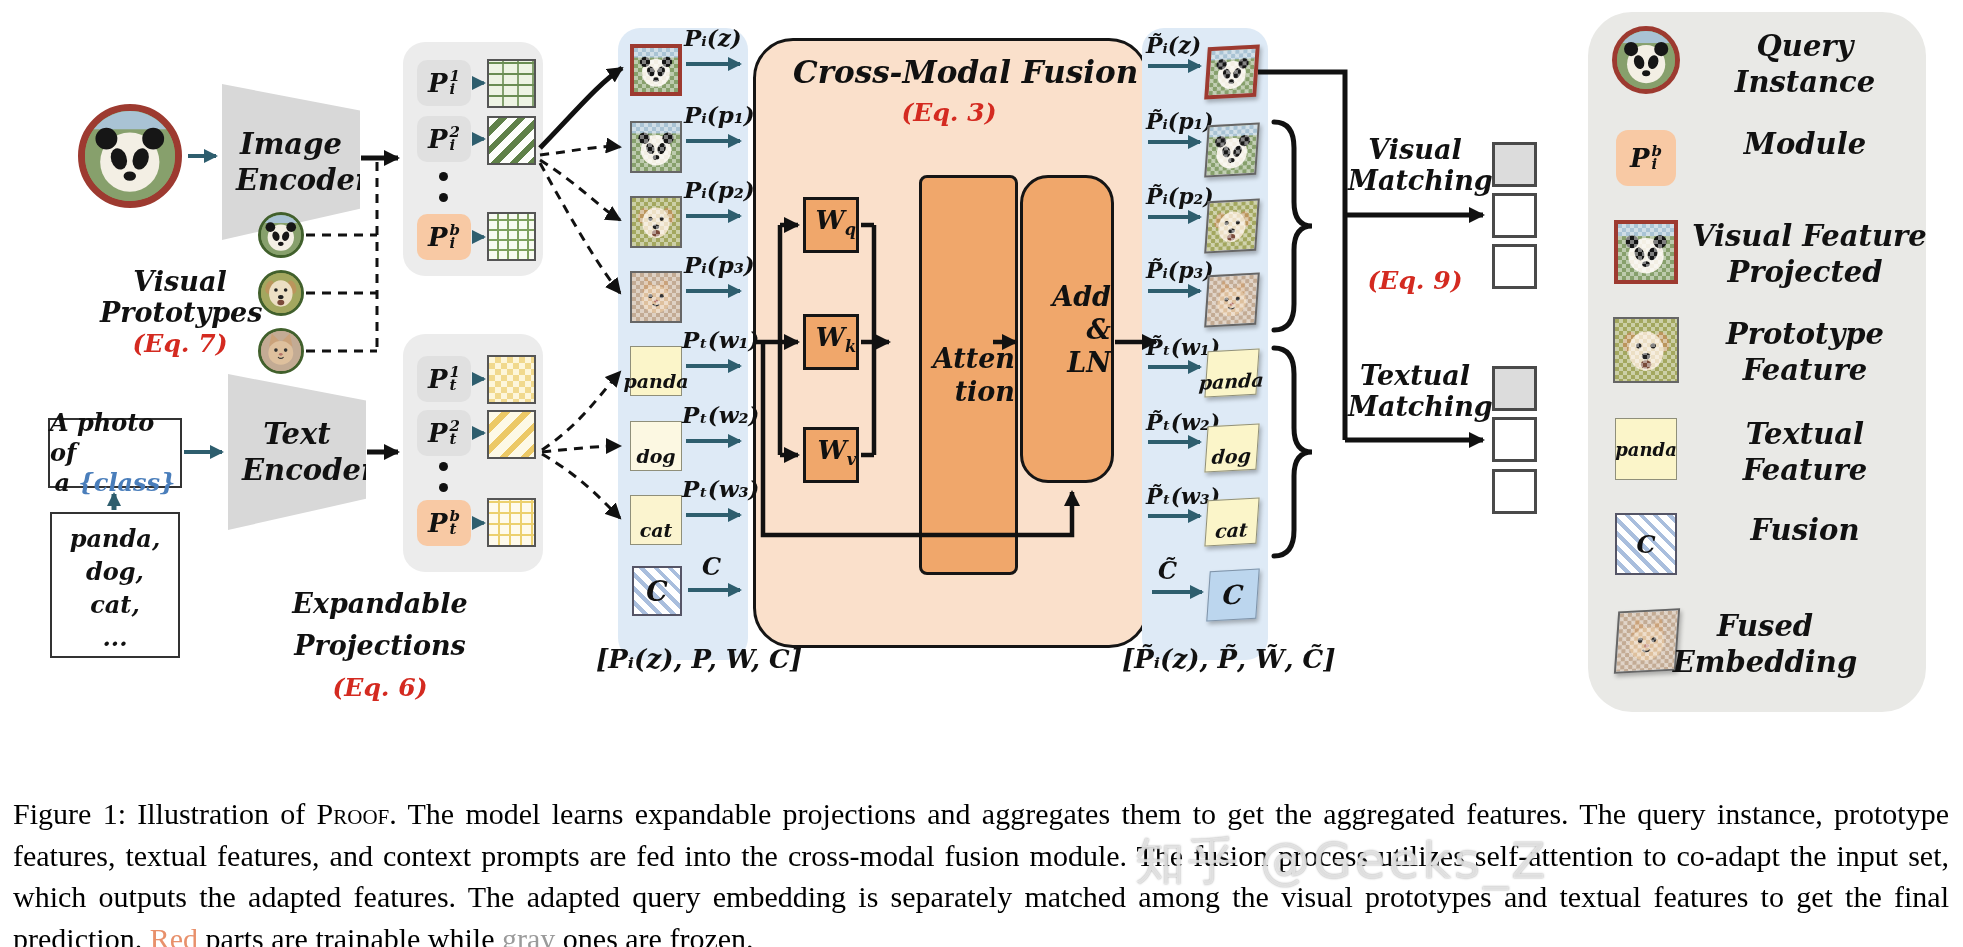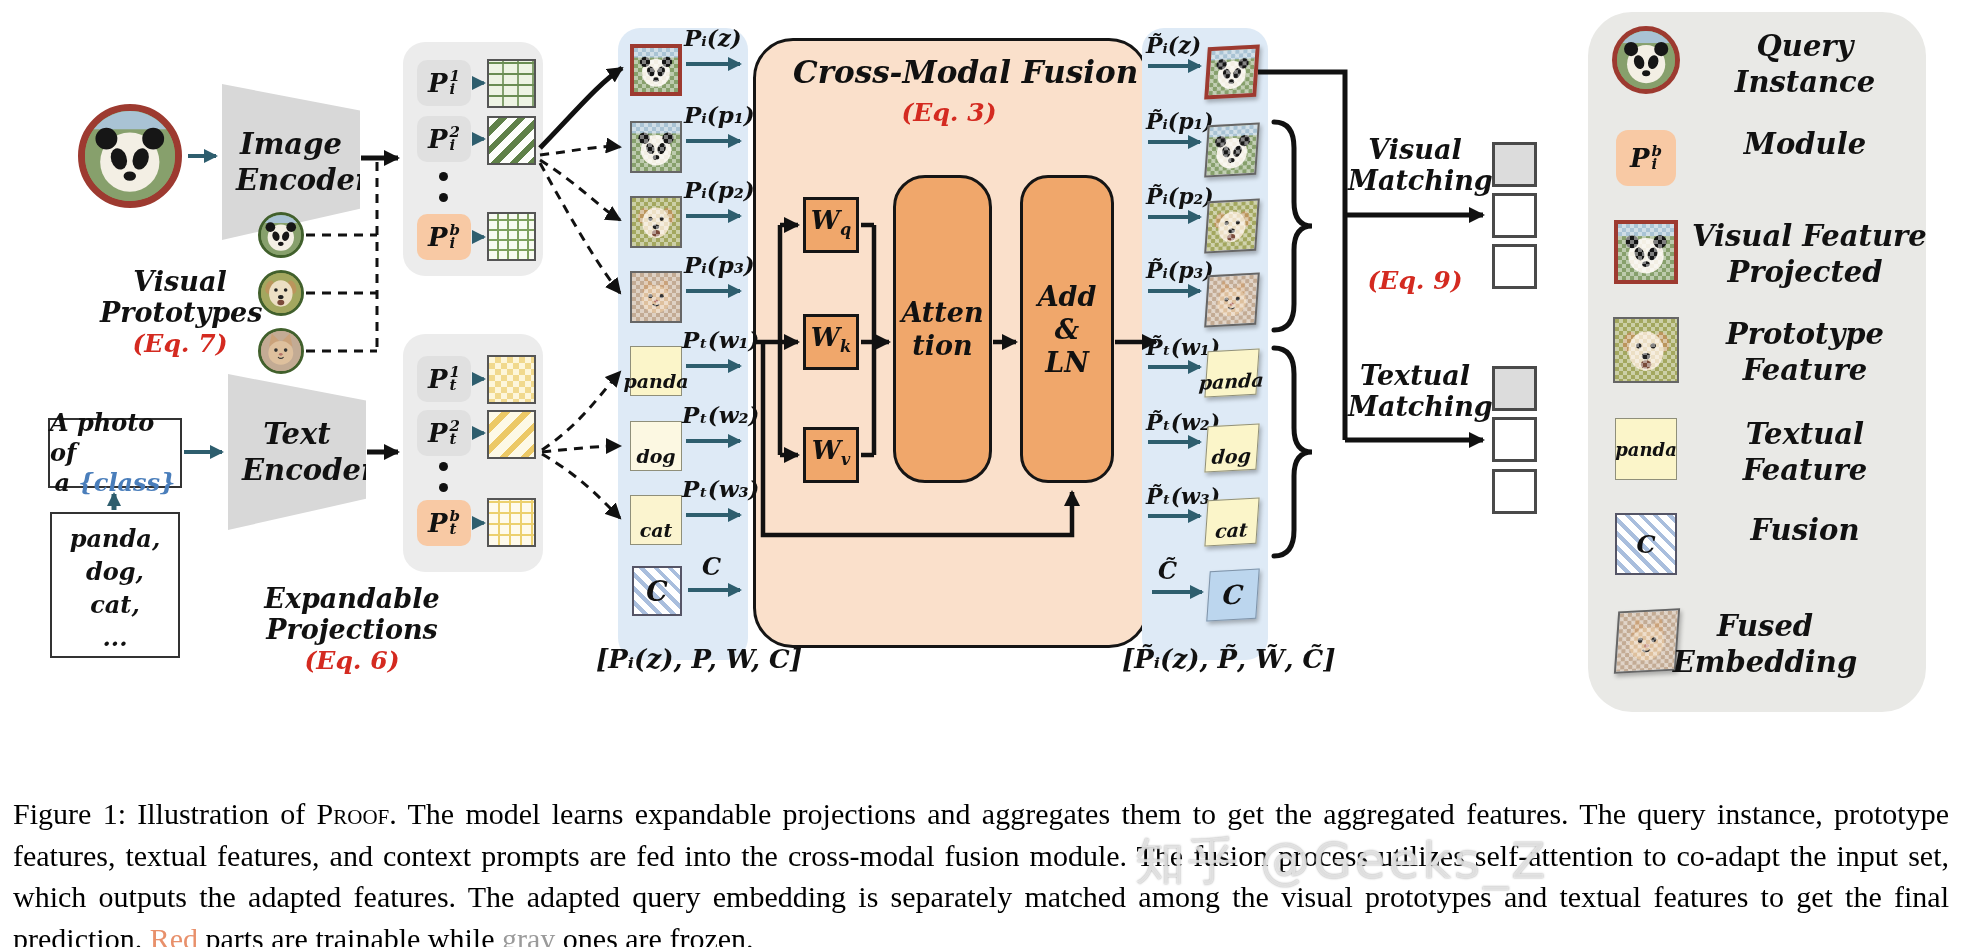--- a/index.html
+++ b/index.html
@@ -42,21 +42,21 @@
      background-size:12px 12px;background-position:0 0,6px 6px}
   .tex-diag-y{background:repeating-linear-gradient(135deg,#fdf9e6 0 9px,#ecc966 9px 15px)}
   .tex-grid-y{background-color:#fefaec;background-image:
      repeating-linear-gradient(0deg,transparent 0 9px,#ecd06e 9px 11px),
      repeating-linear-gradient(90deg,transparent 0 9px,#ecd06e 9px 11px)}
   .tex-hatch-b{background:repeating-linear-gradient(45deg,#ffffff 0 6px,#a9bedd 6px 10px)}
   .sticky{position:absolute;background:#FBF5C9;border:1px solid #8f8f7a;box-sizing:border-box;
           display:flex;align-items:flex-end;justify-content:center;font-style:italic;font-weight:bold;font-size:19px;
           padding-bottom:3px}
   .fuse-inner{position:absolute;background:#F0A76B;border:3px solid #151515;box-sizing:border-box;
-          display:flex;flex-direction:column;align-items:center;justify-content:center;
+          display:flex;flex-direction:column;align-items:flex-end;justify-content:center;
           font-weight:bold;font-style:italic;font-size:27px;line-height:33px}
   .sq{position:absolute;width:45px;height:45px;border:3px solid #4a4a4a;box-sizing:border-box;background:#fff}
   .sq.gray{background:#DCDCDC}
   .circ{position:absolute;border-radius:50%;overflow:hidden;box-sizing:border-box}
   .circ svg{position:absolute;left:-2%;top:-2%;width:104%;height:104%}
   .dotcol{position:absolute;display:flex;flex-direction:column;gap:12px}
   .dot{width:9px;height:9px;border-radius:50%;background:#111}
   .caption{position:absolute;left:13px;top:793px;width:1936px;font-family:"Liberation Serif",serif;
            font-size:30px;line-height:41.5px;text-align:justify;color:#000}
   .sc{font-variant:small-caps}
@@ -215,21 +215,21 @@
     <span class="mbase">P</span>
     <span class="ss">
         <span>b</span>
         <span>t</span>
       </span>
   </div>
   <div class="tex tex-chk-y" style="left:487px;top:355px"></div>
   <div class="tex tex-diag-y" style="left:487px;top:410px"></div>
   <div class="tex tex-grid-y" style="left:487px;top:498px"></div>
 
-  <div class="mlbl ctr" style="left:232px;top:583px;width:240px;font-size:27px;line-height:31px;white-space:normal">
+  <div class="mlbl ctr" style="left:260px;top:583px;width:240px;font-size:27px;line-height:42px;white-space:normal">
     <div>Expandable Projections</div>
     <div class="eq" style="font-size:25px">(Eq. 6)</div>
   </div>
 
   <div class="feat redb" style="left:630px;top:44px">
     <svg viewBox="0 0 60 60">
         <use href="#sym-panda"></use>
       </svg>
       <div class="checker"></div>
   </div>
@@ -287,21 +287,21 @@
   <div class="fuse-inner" style="left:803px;top:197px;width:56px;height:56px;border-radius:0">
     <span><span class="mbase">W</span><sub style="font-size:16px">q</sub></span>
   </div>
   <div class="fuse-inner" style="left:803px;top:314px;width:56px;height:56px;border-radius:0">
     <span><span class="mbase">W</span><sub style="font-size:16px">k</sub></span>
   </div>
   <div class="fuse-inner" style="left:803px;top:427px;width:56px;height:56px;border-radius:0">
     <span><span class="mbase">W</span><sub style="font-size:16px">v</sub></span>
   </div>
 
-  <div class="fuse-inner" style="left:893px;top:175px;width:99px;height:308px;border-radius:32px">
+  <div class="fuse-inner" style="left:919px;top:175px;width:99px;height:400px;border-radius:8px">
     <div>Atten</div>
     <div>tion</div>
   </div>
   <div class="fuse-inner" style="left:1020px;top:175px;width:94px;height:308px;border-radius:28px">
     <div>Add</div>
     <div>&amp;</div>
     <div>LN</div>
   </div>
 
   <div class="mlbl lab-xs" style="left:1146px;top:32px">P̃ᵢ(z)</div>

